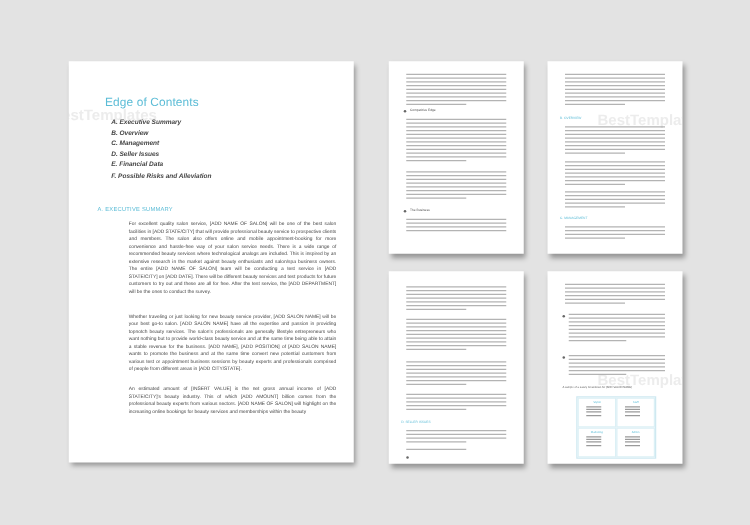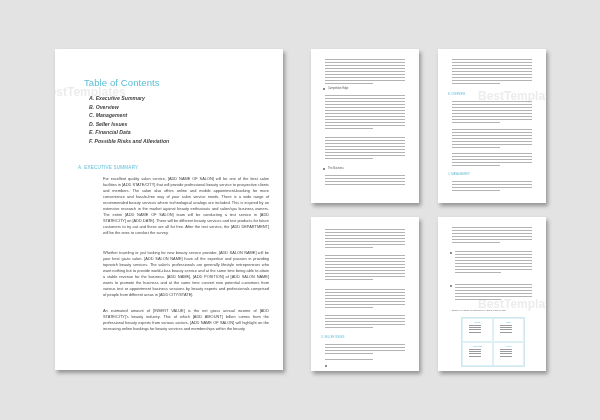--- a/index.html
+++ b/index.html
@@ -62,21 +62,21 @@
     }
     .mini-table .cell { position: absolute; width: 31px; height: 24px; border: 0.3px solid #dcf0f5; box-sizing: border-box; }
     .mini-table .cell-title { font-size: 2.2px; color: #5bbcd6; text-align: center; margin-top: 2px; }
     .mini-table .cell-line { height: 0.8px; background: #9a9a9a; margin: 1.6px 0 0 6px; width: 12px; }
   </style>
 </head>
 <body>
 
 <div class="page" id="p1">
   <div class="watermark" style="left:-14px; top:36px;">BestTemplates</div>
-  <div class="toc-title">Table of Contents</div>
+  <div class="toc-title">Edge of Contents</div>
   <ul class="toc-list">
     <li>A. Executive Summary</li>
     <li>B. Overview</li>
     <li>C. Management</li>
     <li>D. Seller Issues</li>
     <li>E. Financial Data</li>
     <li>F. Possible Risks and Alleviation</li>
   </ul>
   <div class="sec-head">A. EXECUTIVE SUMMARY</div>
   <div class="body-text" id="para1">For excellent quality salon service, [ADD NAME OF SALON] will be one of the best salon facilities in [ADD STATE/CITY] that will provide professional beauty service to prospective clients and members. The salon also offers online and mobile appointment-booking for more convenience and hassle-free way of your salon service needs. There is a wide range of recommended beauty services where technological analogs are included. This is inspired by an extensive research in the market against beauty enthusiasts and salon/spa business owners. The entire [ADD NAME OF SALON] team will be conducting a test service in [ADD STATE/CITY] on [ADD DATE]. There will be different beauty services and test products for future customers to try out and these are all for free. After the test service, the [ADD DEPARTMENT] will be the ones to conduct the survey.</div>

